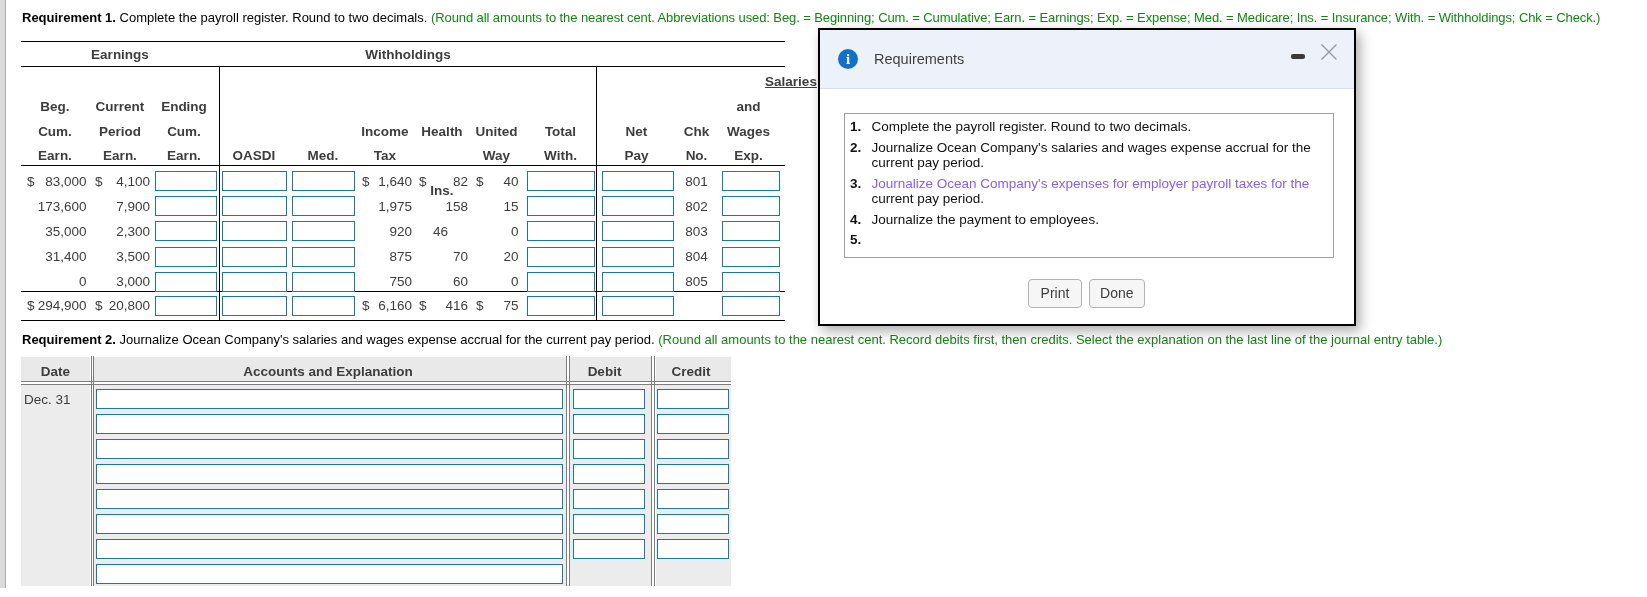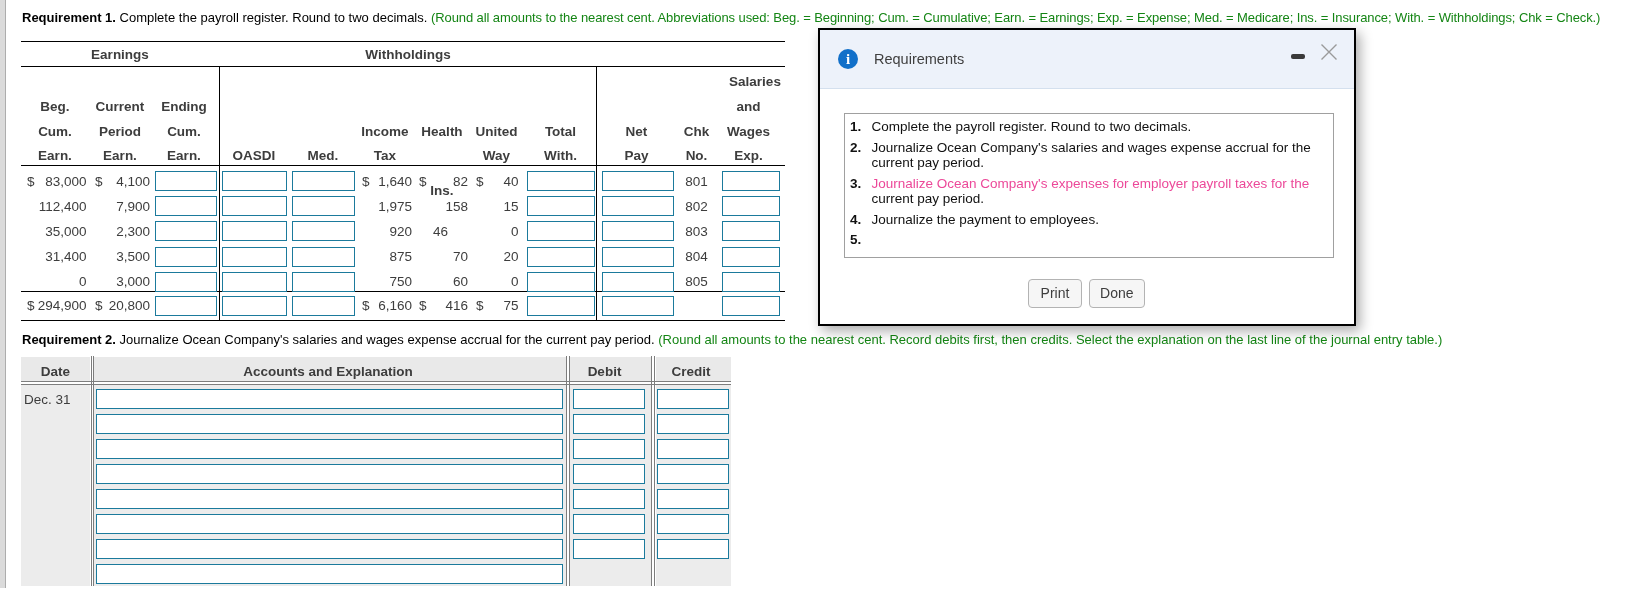--- a/index.html
+++ b/index.html
@@ -44,21 +44,21 @@
 <div class="t b ctr" style="left:397px;top:121.5px;width:90px;text-align:center;">Health</div>
 <div class="t b ctr" style="left:397px;top:153px;width:90px;margin-top:28px;">Ins.</div>
 <div class="t b ctr" style="left:451.5px;top:121.5px;width:90px;">United</div>
 <div class="t b ctr" style="left:451.5px;top:146px;width:90px;">Way</div>
 <div class="t b ctr" style="left:515.5px;top:121.5px;width:90px;">Total</div>
 <div class="t b ctr" style="left:515.5px;top:146px;width:90px;">With.</div>
 <div class="t b ctr" style="left:591.5px;top:121.5px;width:90px;">Net</div>
 <div class="t b ctr" style="left:591.5px;top:146px;width:90px;">Pay</div>
 <div class="t b ctr" style="left:651.5px;top:121.5px;width:90px;">Chk</div>
 <div class="t b ctr" style="left:651.5px;top:146px;width:90px;">No.</div>
-<div class="t b ctr" style="left:710px;top:72px;width:90px;">Salaries</div>
+<div class="t b ctr" style="left:746px;top:72px;width:90px;text-decoration:underline;">Salaries</div>
 <div class="t b ctr" style="left:703.5px;top:96.5px;width:90px;">and</div>
 <div class="t b ctr" style="left:703.5px;top:121.5px;width:90px;">Wages</div>
 <div class="t b ctr" style="left:703.5px;top:146px;width:90px;">Exp.</div>
 <div class="box" style="left:155px;top:171px;width:61.5px;height:20px;"></div>
 <div class="box" style="left:221.5px;top:171px;width:65px;height:20px;"></div>
 <div class="box" style="left:291.5px;top:171px;width:63px;height:20px;"></div>
 <div class="box" style="left:527px;top:171px;width:68px;height:20px;"></div>
 <div class="box" style="left:601.5px;top:171px;width:72px;height:20px;"></div>
 <div class="box" style="left:722px;top:171px;width:57.5px;height:20px;"></div>
 <div class="t rt" style="left:16.5px;top:171.5px;width:70px;">83,000</div>
@@ -71,21 +71,21 @@
 <div class="t" style="left:95px;top:171.5px;">$</div>
 <div class="t" style="left:362px;top:171.5px;">$</div>
 <div class="t" style="left:419px;top:171.5px;">$</div>
 <div class="t" style="left:476px;top:171.5px;">$</div>
 <div class="box" style="left:155px;top:196px;width:61.5px;height:20px;"></div>
 <div class="box" style="left:221.5px;top:196px;width:65px;height:20px;"></div>
 <div class="box" style="left:291.5px;top:196px;width:63px;height:20px;"></div>
 <div class="box" style="left:527px;top:196px;width:68px;height:20px;"></div>
 <div class="box" style="left:601.5px;top:196px;width:72px;height:20px;"></div>
 <div class="box" style="left:722px;top:196px;width:57.5px;height:20px;"></div>
-<div class="t rt" style="left:16.5px;top:196.5px;width:70px;">112,400</div>
+<div class="t rt" style="left:16.5px;top:196.5px;width:70px;">173,600</div>
 <div class="t rt" style="left:80px;top:196.5px;width:70px;">7,900</div>
 <div class="t rt" style="left:342px;top:196.5px;width:70px;">1,975</div>
 <div class="t rt" style="left:398px;top:196.5px;width:70px;">158</div>
 <div class="t rt" style="left:448.5px;top:196.5px;width:70px;">15</div>
 <div class="t ctr" style="left:674.0px;top:196.5px;width:45px;">802</div>
 <div class="box" style="left:155px;top:221px;width:61.5px;height:20px;"></div>
 <div class="box" style="left:221.5px;top:221px;width:65px;height:20px;"></div>
 <div class="box" style="left:291.5px;top:221px;width:63px;height:20px;"></div>
 <div class="box" style="left:527px;top:221px;width:68px;height:20px;"></div>
 <div class="box" style="left:601.5px;top:221px;width:72px;height:20px;"></div>
@@ -192,19 +192,19 @@
    <path d="M0.5 0.5 L15.5 15.5 M15.5 0.5 L0.5 15.5" stroke="#9a9a9a" stroke-width="1.4" fill="none"></path>
  </svg>
  <div style="position:absolute;left:23.5px;top:83px;width:490px;height:145px;border:1px solid #a0a0a0;box-sizing:border-box;background:#fff;"></div>
 </div>
 <div class="t b" style="left:850px;top:117px;color:#111;">1.</div>
 <div class="t" style="left:871.5px;top:117px;color:#111;">Complete the payroll register. Round to two decimals.</div>
 <div class="t b" style="left:850px;top:138px;color:#111;">2.</div>
 <div class="t" style="left:871.5px;top:138px;color:#111;">Journalize Ocean Company's salaries and wages expense accrual for the</div>
 <div class="t" style="left:871.5px;top:152.5px;color:#111;">current pay period.</div>
 <div class="t b" style="left:850px;top:174px;color:#111;">3.</div>
-<div class="t" style="left:871.5px;top:174px;color:#ec4899;">Journalize Ocean Company's expenses for employer payroll taxes for the</div>
+<div class="t" style="left:871.5px;top:174px;color:#8b5cf6;">Journalize Ocean Company's expenses for employer payroll taxes for the</div>
 <div class="t" style="left:871.5px;top:188.5px;color:#111;">current pay period.</div>
 <div class="t b" style="left:850px;top:209.5px;color:#111;">4.</div>
 <div class="t" style="left:871.5px;top:209.5px;color:#111;">Journalize the payment to employees.</div>
 <div class="t b" style="left:850px;top:229.5px;color:#111;">5.</div>
 <div style="position:absolute;left:1028px;top:279px;width:54px;height:29px;background:#f6f6f6;border:1px solid #b3b3b3;border-radius:4px;box-sizing:border-box;font-size:14px;color:#3d3d3d;text-align:center;line-height:27px;">Print</div>
 <div style="position:absolute;left:1089px;top:279px;width:55.5px;height:29px;background:#f6f6f6;border:1px solid #b3b3b3;border-radius:4px;box-sizing:border-box;font-size:14px;color:#3d3d3d;text-align:center;line-height:27px;">Done</div>
 </div>
 </body></html>

